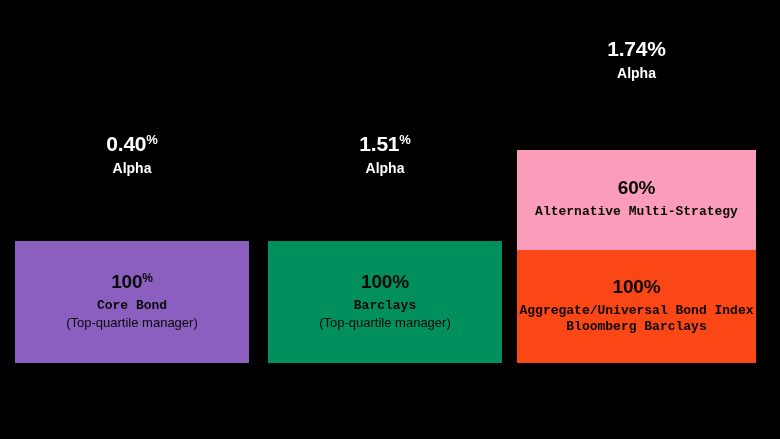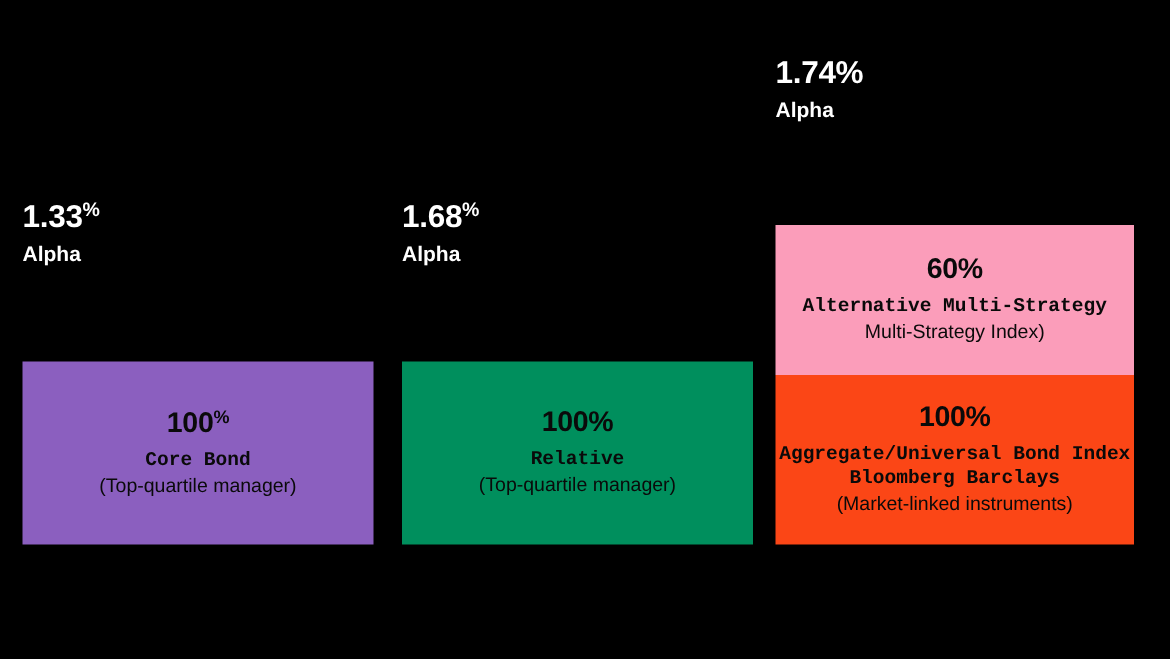--- a/index.html
+++ b/index.html
@@ -32,20 +32,21 @@
   
   .col-0 { left: 15px;  width: 234px; }
   .col-1 { left: 268px; width: 234px; }
   .col-2 { left: 517px; width: 239px; }
 
   
   .alpha {
     position: absolute;
     left: 0;
     width: 100%;
+    text-align: center;
     color: #ffffff;
     line-height: 1.0;
   }
   .alpha-0, .alpha-1 { top: 133px; }
   .alpha-2 { top: 38px; }
 
   .alpha-value {
     display: block;
     font-size: 21px;
     font-weight: bold;
@@ -117,66 +118,62 @@
     margin-top: 1px;
   }
   .seg-note-line { display: block; white-space: nowrap; }
 </style>
 </head>
 <body style="background: rgb(0, 0, 0);">
 
 <div id="chart">
     <div class="column col-0">
       <div class="alpha alpha-0">
-        <span class="alpha-value"><span>1.33</span><span class="sup">%</span></span>
+        <span class="alpha-value"><span>0.40</span><span class="sup">%</span></span>
         <span class="alpha-label">Alpha</span>
       </div>
       <div class="stack">
         <div class="seg" style="background: rgb(139, 95, 191); height: 122px;">
           <div class="seg-pct"><span>100</span><span class="sup">%</span></div>
           <div class="seg-name">Core Bond</div>
           <div class="seg-note">
             <span class="seg-note-line">(Top-quartile manager)</span>
           </div>
         </div>
       </div>
     </div>
     <div class="column col-1">
       <div class="alpha alpha-1">
-        <span class="alpha-value"><span>1.68</span><span class="sup">%</span></span>
+        <span class="alpha-value"><span>1.51</span><span class="sup">%</span></span>
         <span class="alpha-label">Alpha</span>
       </div>
       <div class="stack">
         <div class="seg" style="background: rgb(0, 143, 93); height: 122px;">
           <div class="seg-pct"><span>100</span><span class="full">%</span></div>
-          <div class="seg-name">Relative</div>
+          <div class="seg-name">Barclays</div>
           <div class="seg-note">
             <span class="seg-note-line">(Top-quartile manager)</span>
           </div>
         </div>
       </div>
     </div>
     <div class="column col-2">
       <div class="alpha alpha-2">
         <span class="alpha-value"><span>1.74</span><span class="full">%</span></span>
         <span class="alpha-label">Alpha</span>
       </div>
       <div class="stack">
         <div class="seg" style="background: rgb(251, 157, 186); height: 100px;">
           <div class="seg-pct"><span>60</span><span class="full">%</span></div>
           <div class="seg-name">Alternative Multi-Strategy</div>
           <div class="seg-note">
-            <span class="seg-note-line">Multi-Strategy Index)</span>
           </div>
         </div>
         <div class="seg" style="background: rgb(251, 70, 22); height: 113px;">
           <div class="seg-pct"><span>100</span><span class="full">%</span></div>
           <div class="seg-name">
             <span class="seg-note-line">Aggregate/Universal Bond Index</span>
             <span class="seg-note-line">Bloomberg Barclays</span>
           </div>
-          <div class="seg-note">
-            <span class="seg-note-line">(Market-linked instruments)</span>
-          </div>
         </div>
       </div>
     </div>
   </div>
 
 </body></html>

